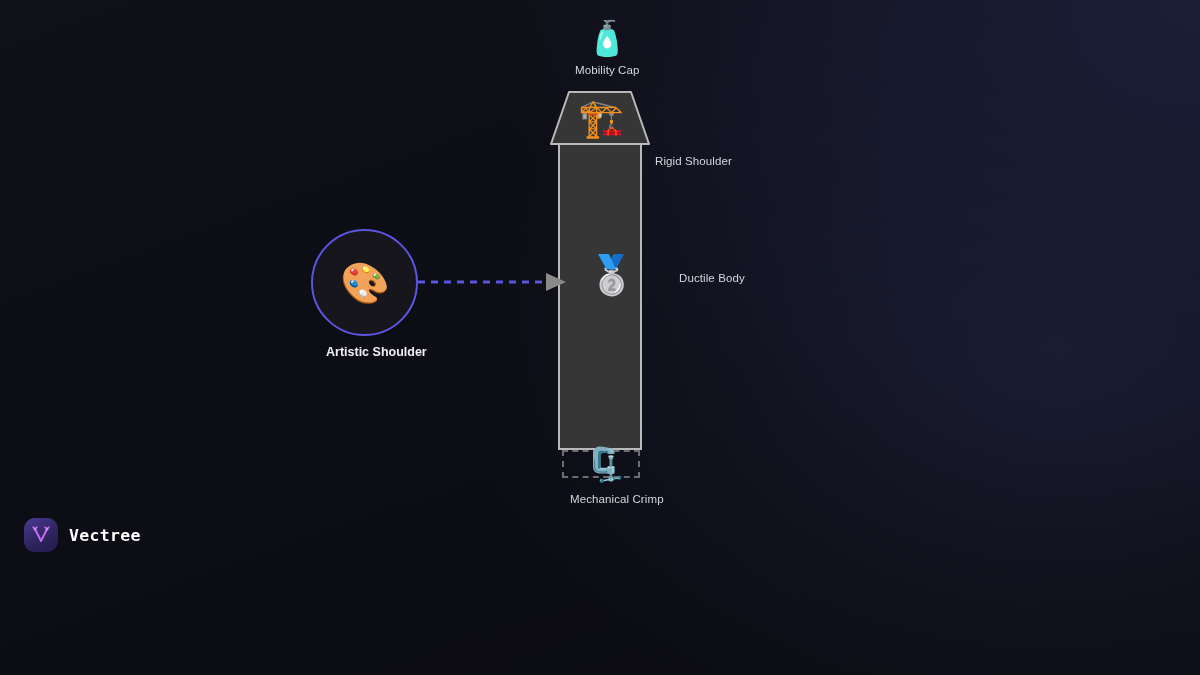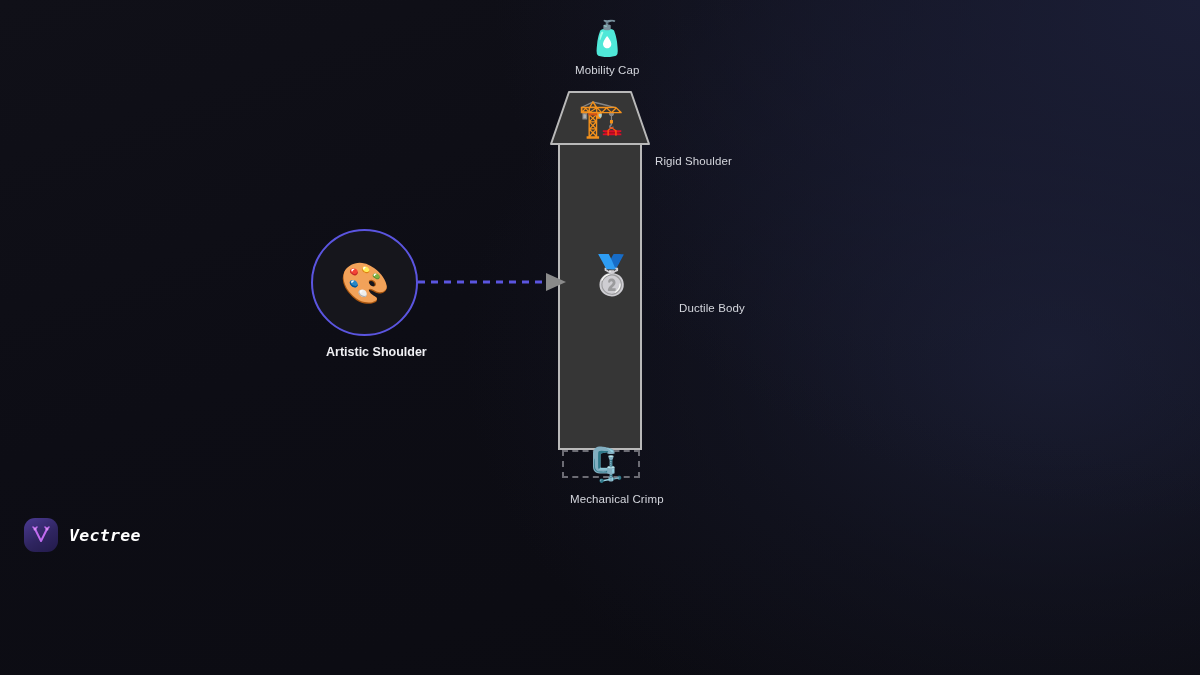--- a/index.html
+++ b/index.html
@@ -69,21 +69,21 @@
     box-sizing: border-box;
   }
   #body-emoji {
     position: absolute;
     left: 588px; top: 253px;
     width: 44px; height: 44px;
     font-size: 38px;
     line-height: 44px;
     text-align: center;
   }
-  #body-label { left: 655px; top: 302px; padding-left: 24px; }
+  #body-label { left: 655px; top: 272px; padding-left: 24px; }
 
   
   #crimp-rect {
     position: absolute;
     left: 562px; top: 450px;
     width: 78px; height: 28px;
     border: 2px dashed #6c6c74;
     box-sizing: border-box;
     background: transparent;
   }
@@ -127,21 +127,20 @@
   
   #connector { position: absolute; left: 418px; top: 268px; width: 150px; height: 28px; }
 
   
   #footer {
     position: absolute;
     left: 0; right: 0; bottom: 0;
     height: 165px;
     padding: 0 24px;
     box-sizing: border-box;
-    font-style: italic;
   }
   #brand-row {
     position: absolute;
     left: 24px; top: 8px;
     display: flex;
     align-items: center;
     gap: 11px;
   }
   #brand-logo {
     width: 34px; height: 34px;

